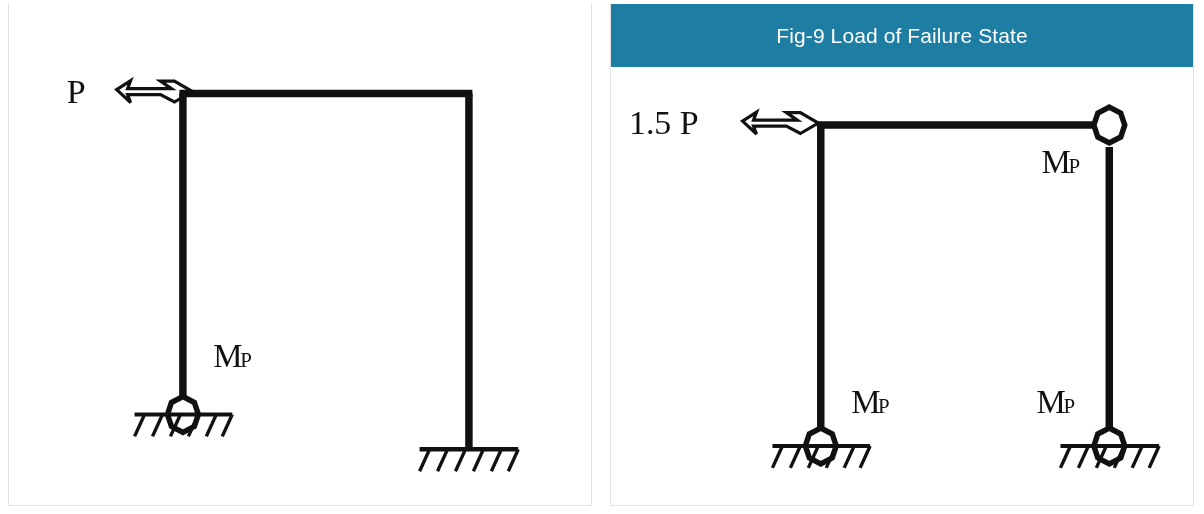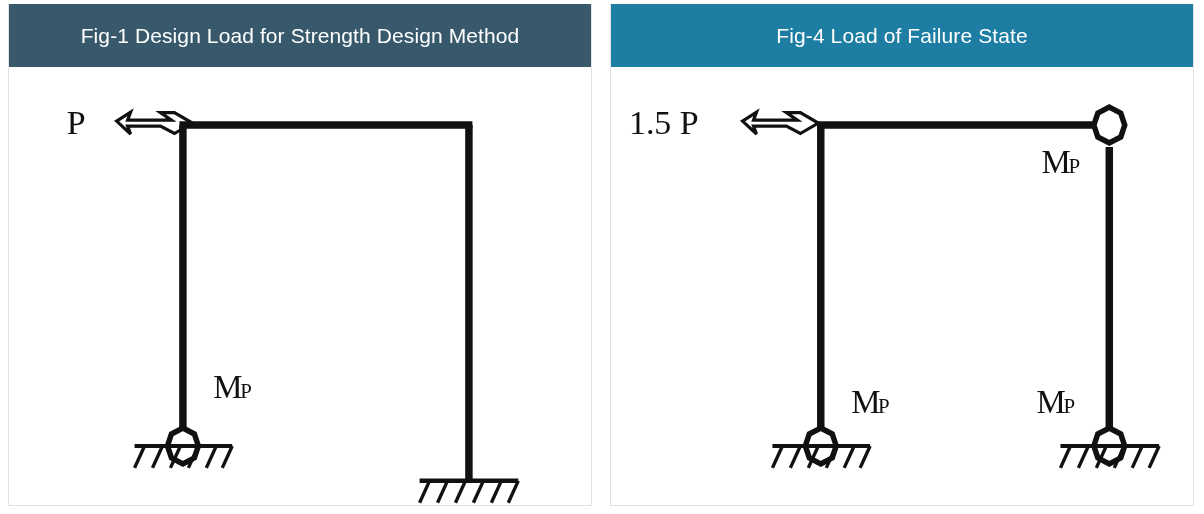--- a/index.html
+++ b/index.html
@@ -79,21 +79,20 @@
     fill: #111111;
   }
 </style>
 </head>
 <body style="background: rgb(255, 255, 255);">
 
 <div id="page">
 
   <div class="panel">
     <div class="panel-inner" style="border-color: rgb(226, 226, 226);">
-      <div class="panel-header" style="background-color: rgb(55, 89, 107);">Fig-1 Design Load for Strength Design Method</div>
       <div class="panel-body">
         <svg class="fig-svg" viewBox="0 0 584 435" preserveAspectRatio="xMidYMid meet">
 
           <text class="load-label" x="58" y="65" text-anchor="start">P</text>
 
           <g fill="none" stroke="#111111" stroke-width="3.2" stroke-linejoin="miter">
             <path d="M108 52 L122 43 L119 51 L163 51 L152 43.5 L166 43.5 L184 54 L166 64.5 L152 57 L119 57 L122 65 Z"></path>
           </g>
 
           <g stroke="#111111" stroke-width="7.5" fill="none" stroke-linecap="butt">
@@ -131,21 +130,21 @@
               <line x1="511" y1="413" x2="501" y2="435"></line>
             </g>
           </g>
         </svg>
       </div>
     </div>
   </div>
 
   <div class="panel">
     <div class="panel-inner" style="border-color: rgb(226, 226, 226);">
-      <div class="panel-header" style="background-color: rgb(29, 125, 163);">Fig-4 Load of Failure State</div>
+      <div class="panel-header" style="background-color: rgb(29, 125, 163);">Fig-9 Load of Failure State</div>
       <div class="panel-body">
         <svg class="fig-svg" viewBox="0 0 584 435" preserveAspectRatio="xMidYMid meet">
 
           <text class="load-label" x="18" y="65" text-anchor="start">1.5 P</text>
 
           <g fill="none" stroke="#111111" stroke-width="3.2" stroke-linejoin="miter">
             <path d="M132 52 L146 43 L143 51 L187 51 L176 43.5 L190 43.5 L208 54 L190 64.5 L176 57 L143 57 L146 65 Z"></path>
           </g>
 
           <g stroke="#111111" stroke-width="7.5" fill="none" stroke-linecap="butt">

